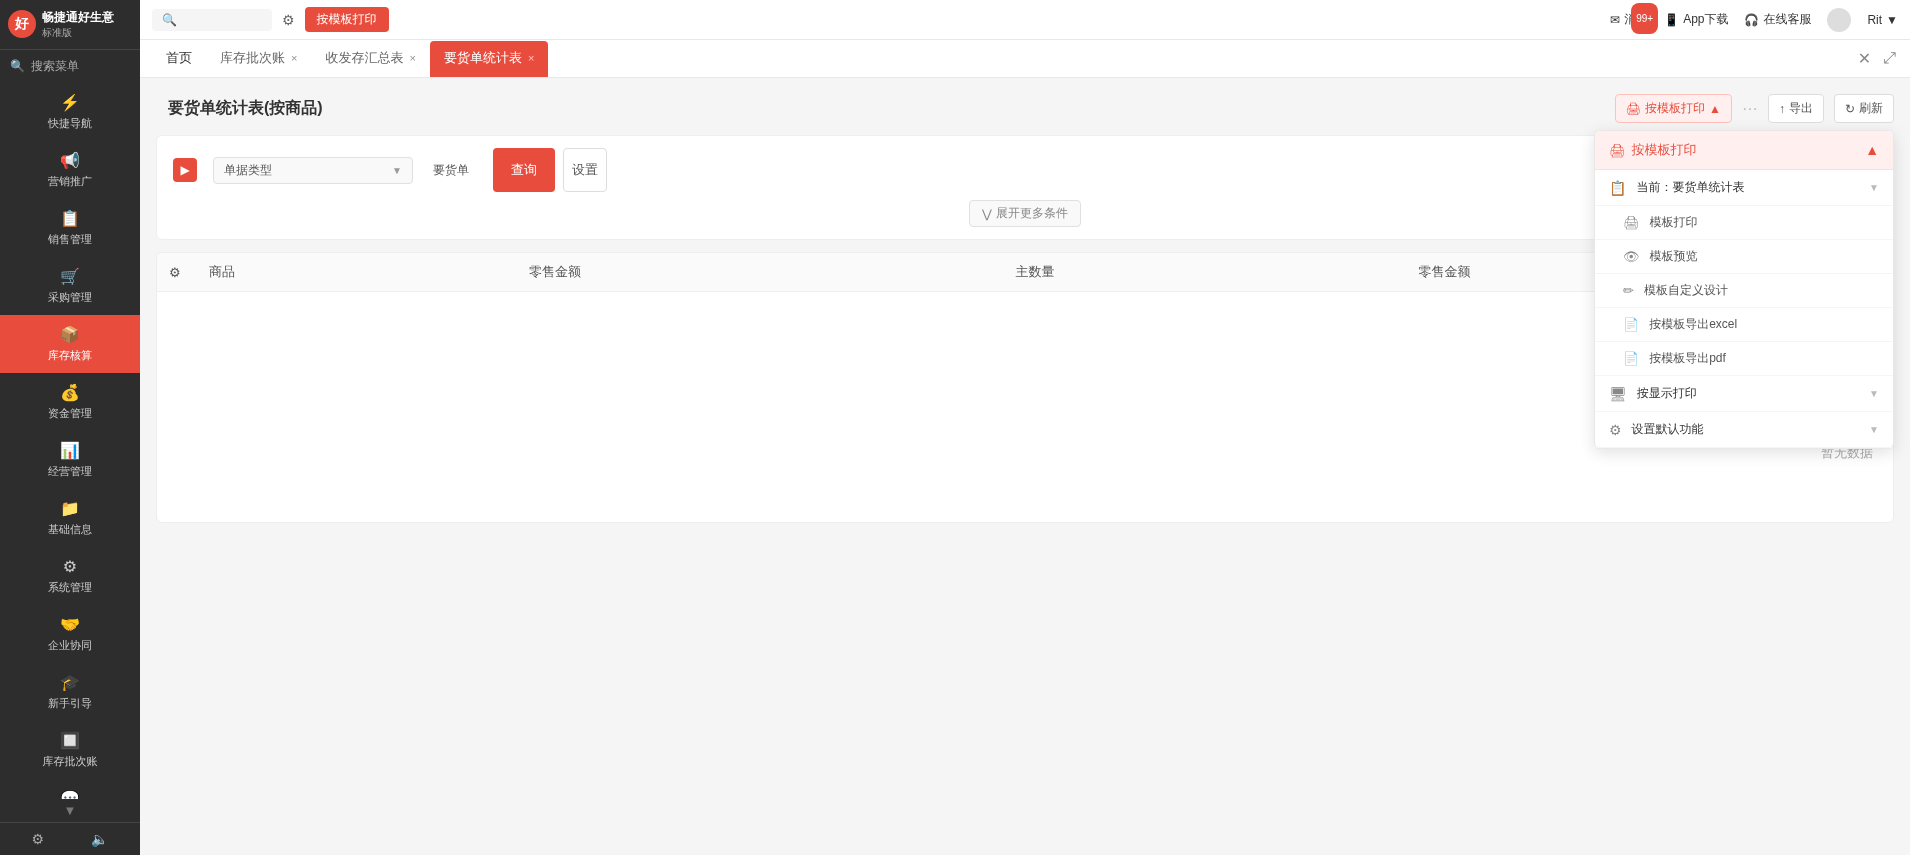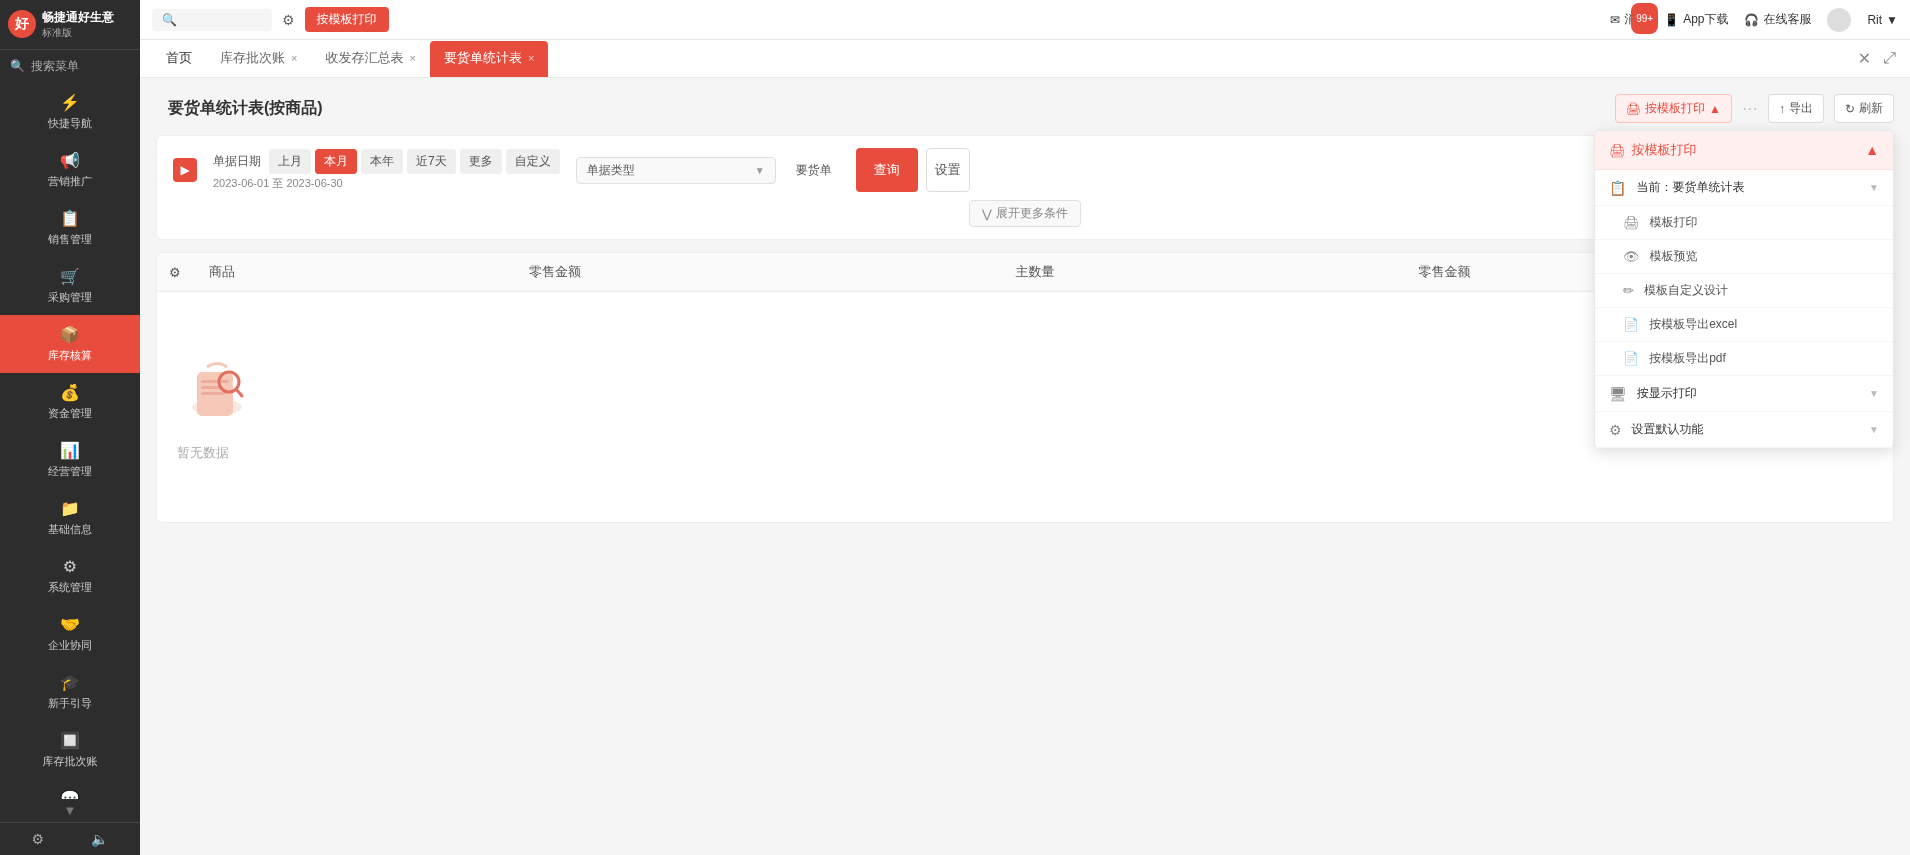--- a/index.html
+++ b/index.html
@@ -389,21 +389,21 @@
     tbody td {
       padding: 10px 12px;
       border-bottom: 1px solid #f5f5f5;
       color: #333;
     }
 
     
     .empty-state {
       display: flex;
       flex-direction: column;
-      align-items: flex-start;
+      align-items: flex-end;
       justify-content: center;
       padding: 60px 20px;
     }
     .empty-icon {
       width: 80px;
       height: 80px;
       margin-bottom: 12px;
     }
     .empty-text {
       color: #aaa;
@@ -698,34 +698,20 @@
             <span class="item-chevron">▼</span>
           </div>
         </div>
       </div>
     </div>
 
     <div class="filter-bar">
       <div class="filter-row">
         <div class="filter-expand-btn">▶</div>
 
-        <div style="display:flex;flex-direction:column;">
-          <div style="display:flex;align-items:center;gap:8px;">
-            <span class="filter-label">单据日期</span>
-            <div class="date-btns">
-              <button class="date-btn">上月</button>
-              <button class="date-btn active">本月</button>
-              <button class="date-btn">本年</button>
-              <button class="date-btn">近7天</button>
-              <button class="date-btn">更多</button>
-              <button class="date-btn">自定义</button>
-            </div>
-          </div>
-          <div class="date-range">2023-06-01 至 2023-06-30</div>
-        </div>
 
         <div class="filter-select">
           <span class="filter-label">单据类型</span>
           <span style="flex:1;color:#bbb;"></span>
           <span class="chevron">▼</span>
         </div>
 
         <div style="display:flex;align-items:center;gap:6px;margin-left:4px;">
           <span style="color:#555;font-size:12px;">要货单</span>
         </div>

